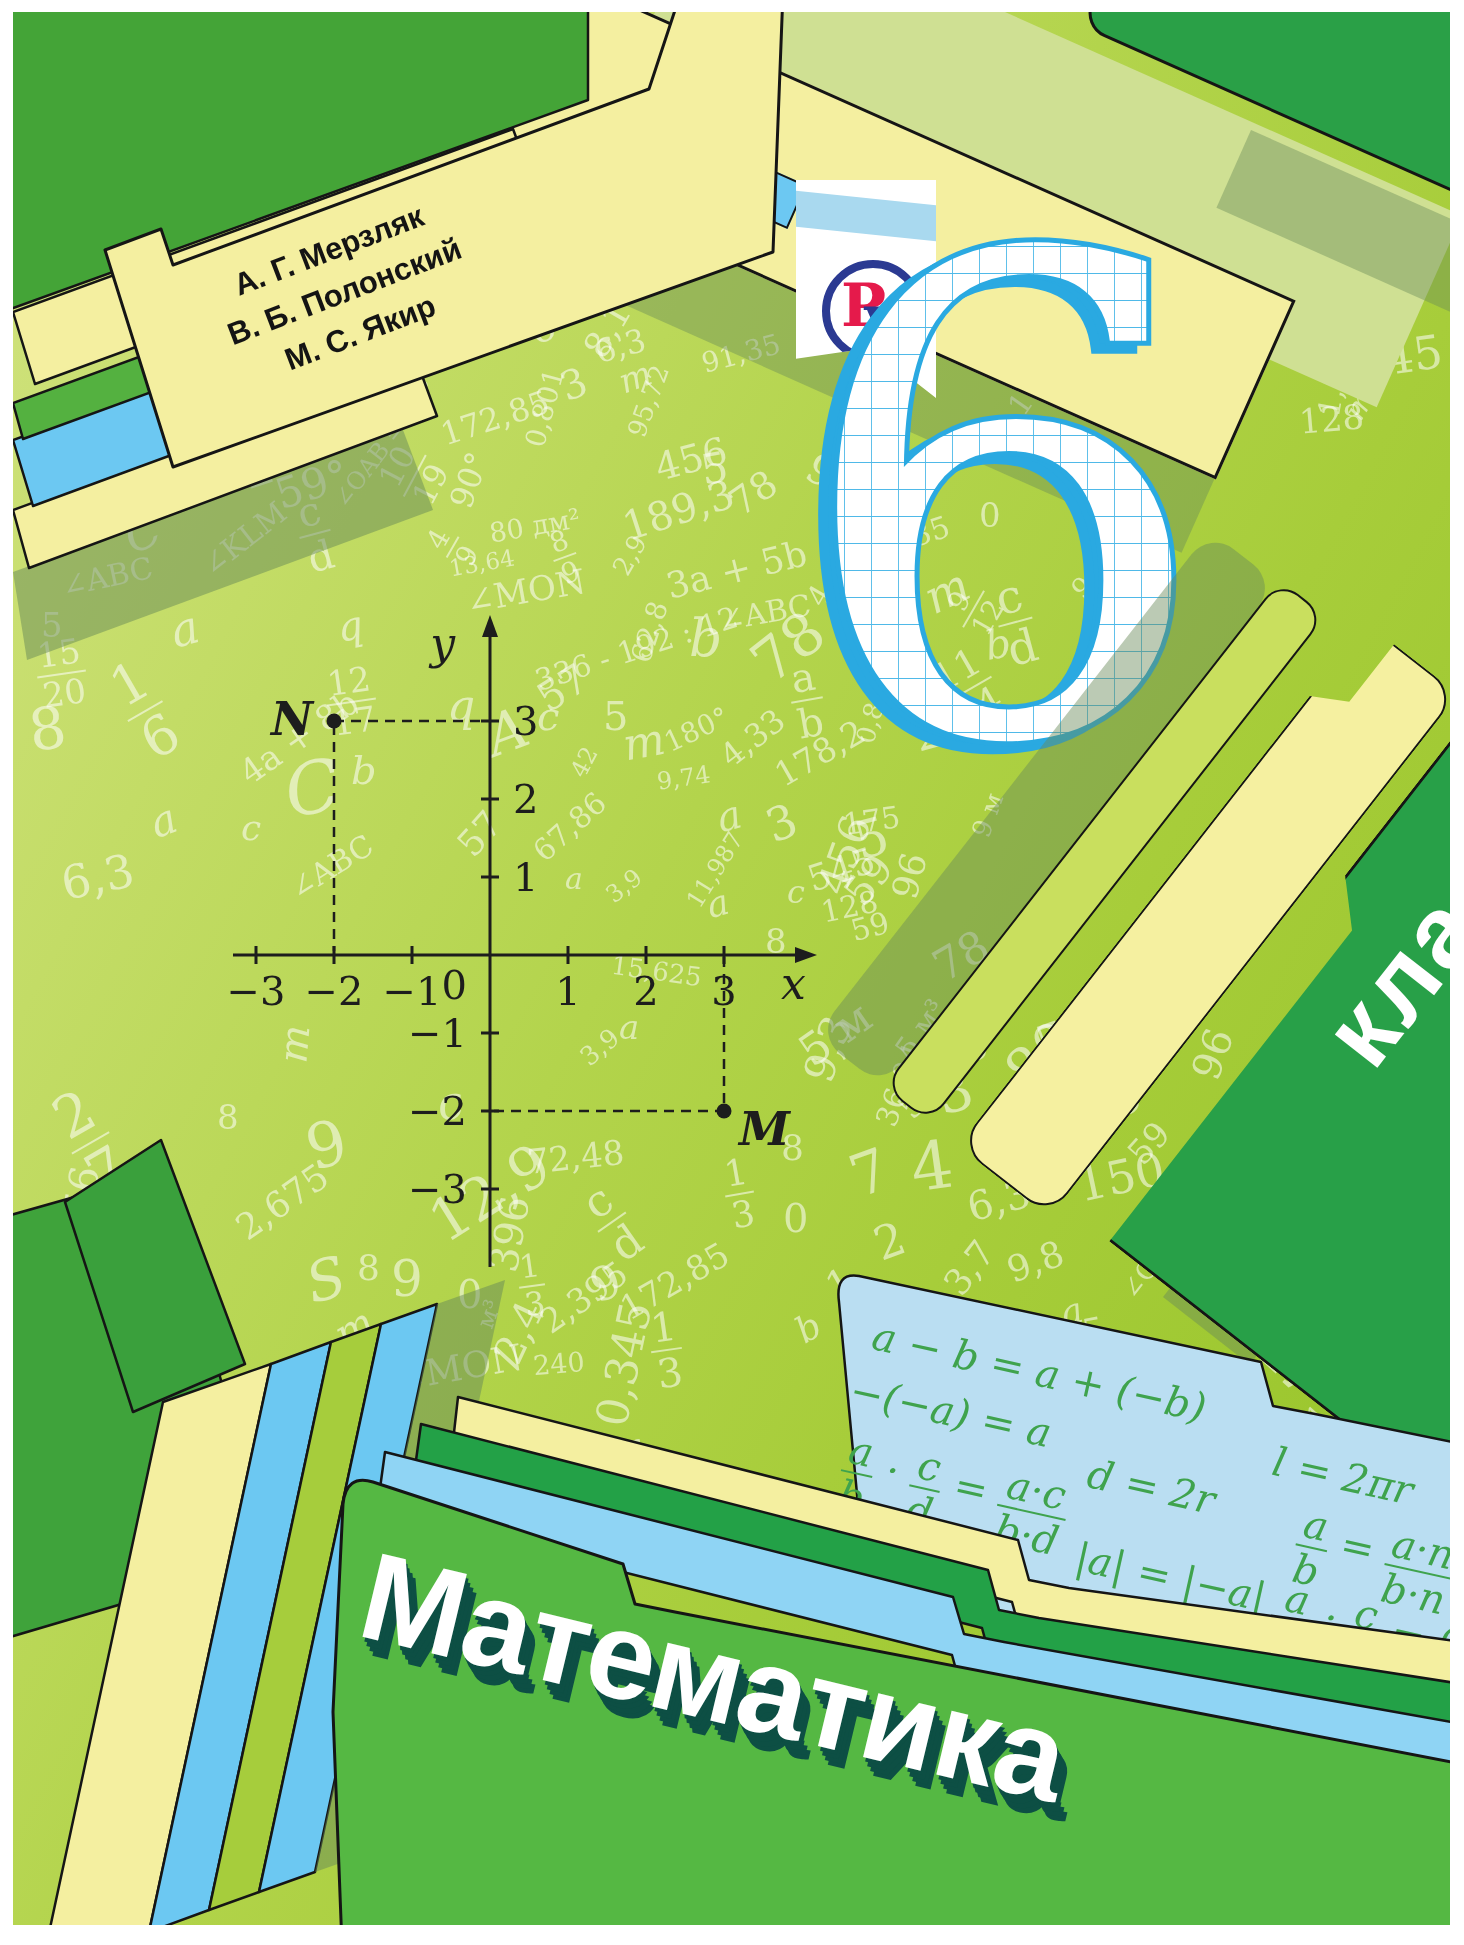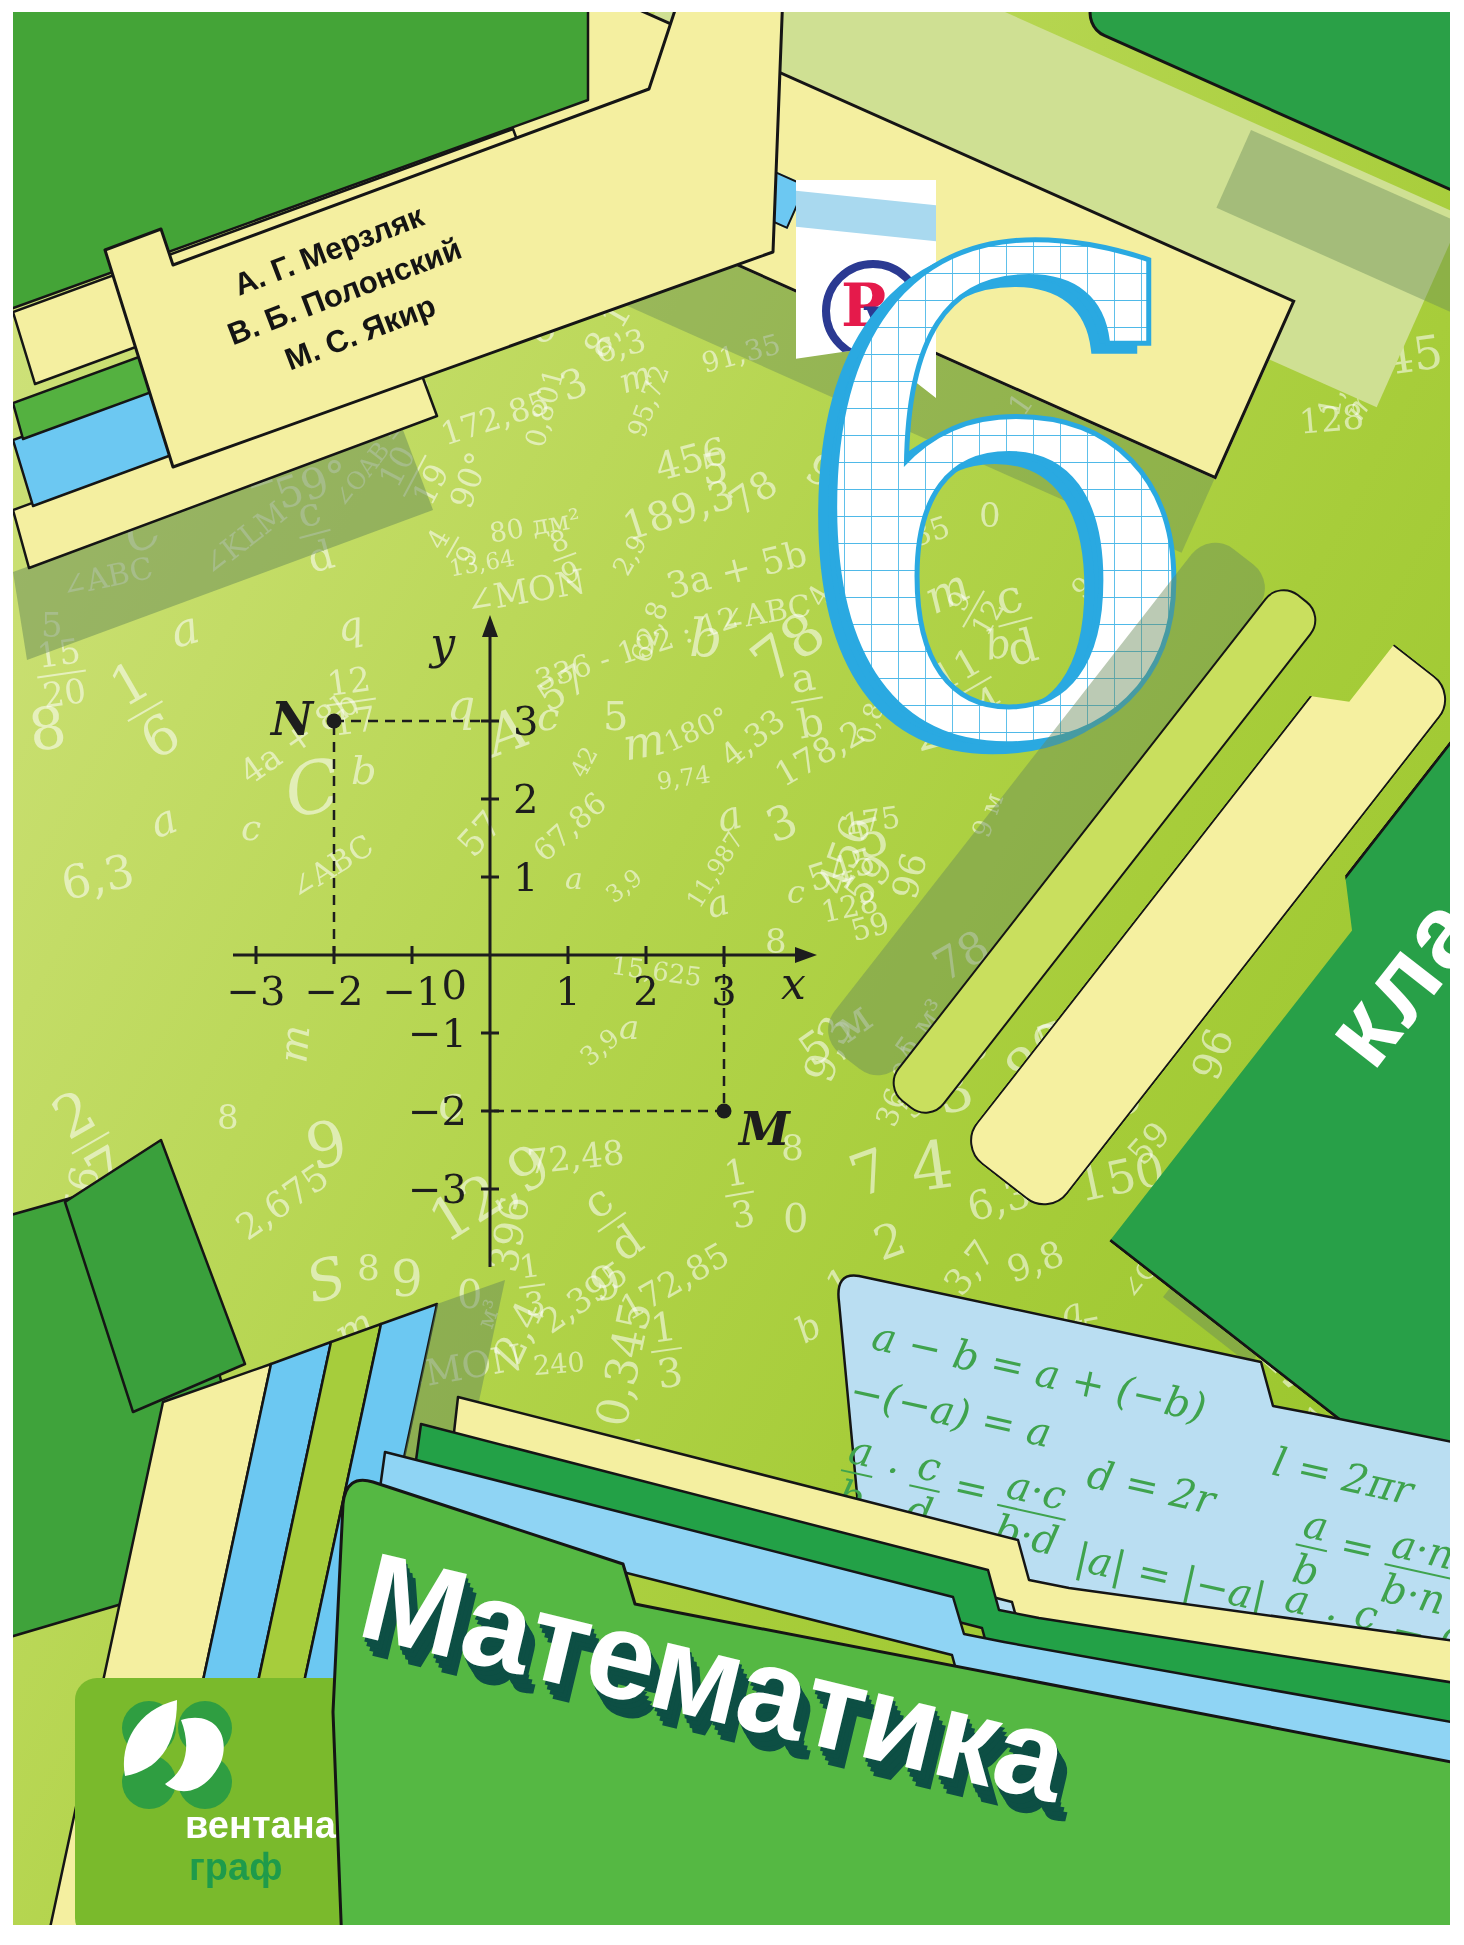--- a/index.html
+++ b/index.html
@@ -367,31 +367,19 @@
     </div>
 
   <svg width="1437" height="600" style="left:0;top:1360px">
     <g transform="translate(0,-1360)" stroke="#151515" stroke-width="2.5" stroke-linejoin="round">
       <polygon points="445,1385 1005,1528 1016,1568 1056,1576 1449,1630 1449,1692 1050,1638 1010,1630 999,1590 438,1447" fill="#f4efa0"></polygon>
       <polygon points="408,1412 975,1558 986,1598 1026,1606 1449,1672 1449,1730 1020,1664 980,1656 969,1616 400,1470" fill="#23a147"></polygon>
       <polygon points="372,1440 940,1585 951,1622 991,1630 1449,1712 1449,1768 990,1691 950,1683 939,1643 364,1498" fill="#8fd4f4"></polygon>
     </g>
   </svg>
 
-  <div class="ventana">
-    <svg width="120" height="110" style="left:42px;top:20px">
-      <circle cx="32" cy="30" r="27" fill="#2f9e41"></circle>
-        <circle cx="88" cy="30" r="27" fill="#2f9e41"></circle>
-      <circle cx="32" cy="84" r="27" fill="#2f9e41"></circle>
-        <circle cx="88" cy="84" r="27" fill="#2f9e41"></circle>
-      <path d="M60,2 C60,50 40,72 8,78 C2,46 20,12 60,2 Z" fill="#fff"></path>
-      <path d="M64,22 C96,12 114,36 104,64 C90,94 64,100 48,86 C70,72 74,48 64,22 Z" fill="#fff"></path>
-    </svg>
-    <div class="l1">вентана</div>
-    <div class="l2">граф</div>
-  </div>
 
   <svg width="1437" height="600" style="left:0;top:1360px">
     <path transform="translate(0,-1360)" d="M330,1960 L320,1700 L330,1492 Q333,1462 360,1470 L610,1552 L622,1592 L662,1600 L1449,1752 L1449,1960 Z" fill="#55b843" stroke="#151515" stroke-width="3" stroke-linejoin="round"></path>
   </svg>
   <div class="title">Математика</div>
 
 </div>
 
 </body></html>

